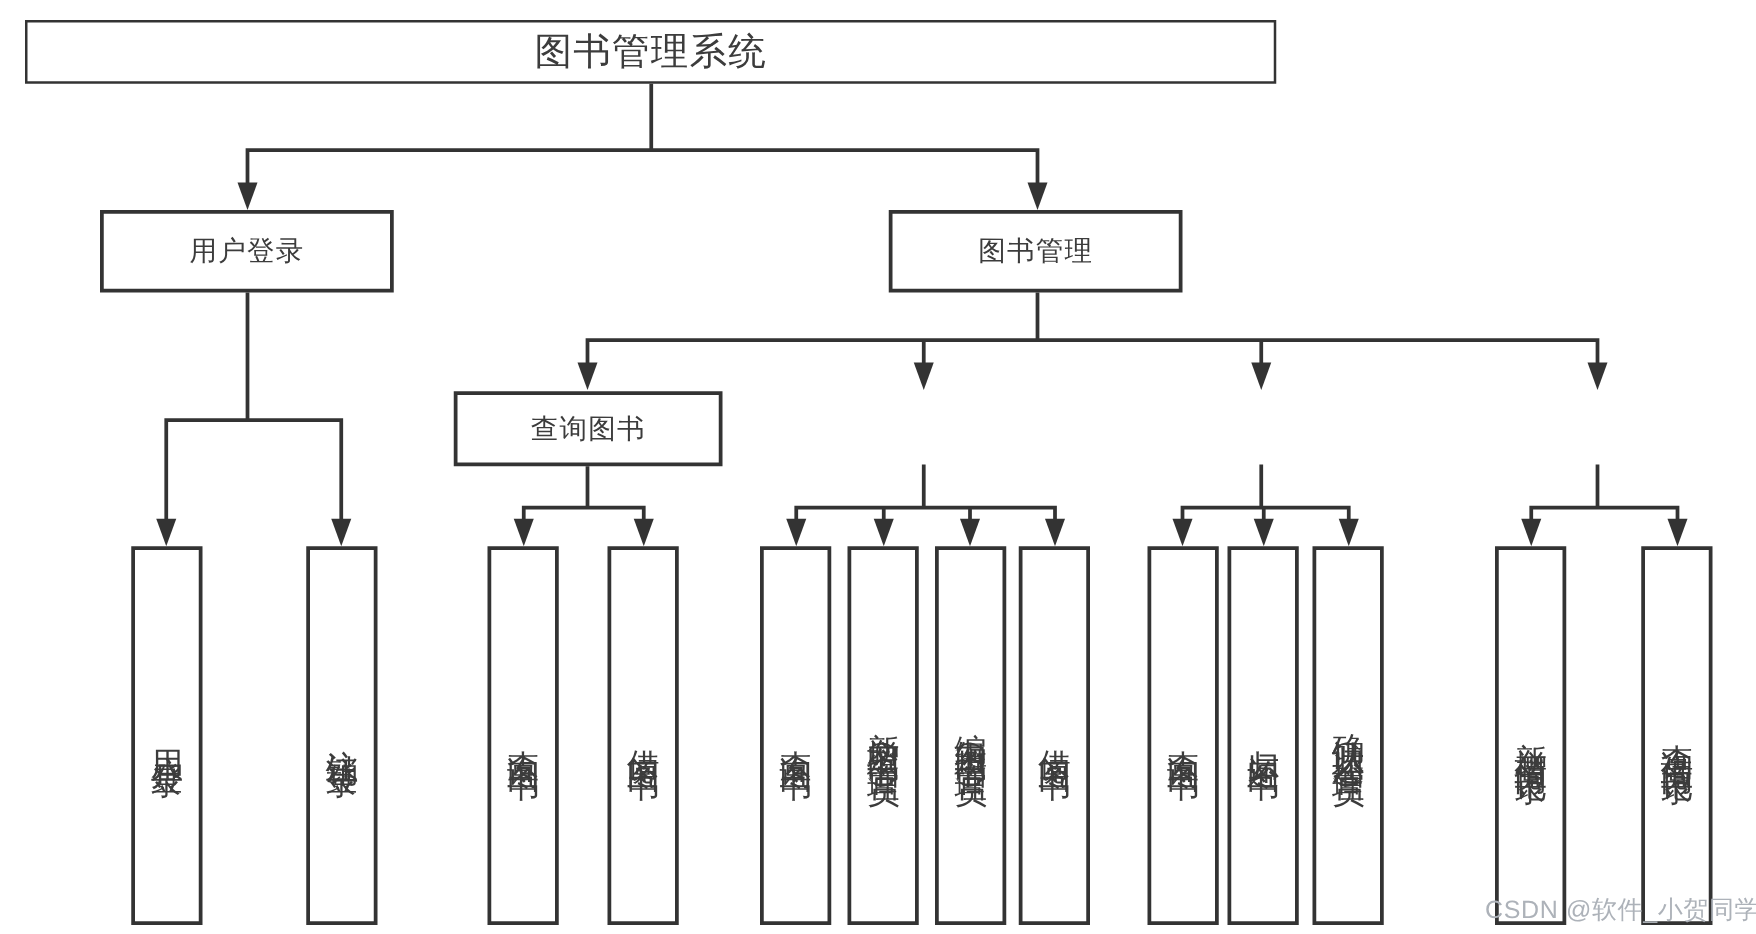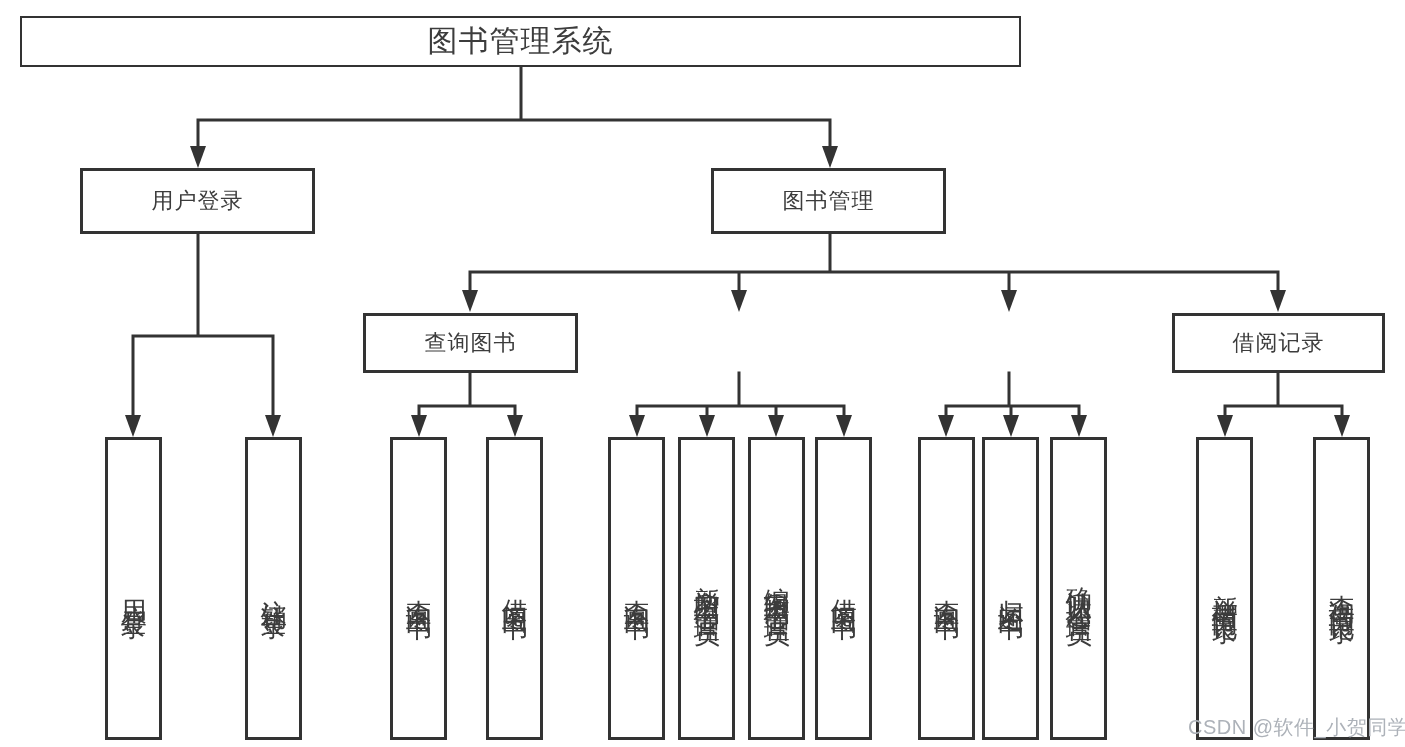--- a/index.html
+++ b/index.html
@@ -129,23 +129,20 @@
   <div class="node node-branch" style="left:80px; top:168px; width:235px; height:66px;">
     <span>用户登录</span>
   </div>
   <div class="node node-branch" style="left:711px; top:168px; width:235px; height:66px;">
     <span>图书管理</span>
   </div>
 
   <div class="node node-branch" style="left:363px; top:313px; width:215px; height:60px;">
     <span>查询图书</span>
   </div>
-  <div class="node node-branch" style="left:1172px; top:313px; width:213px; height:60px;">
-    <span>借阅记录</span>
-  </div>
 
   <div class="node node-leaf" style="left:105px; top:437px; width:57px; height:303px;">
     <span class="vtext">用户登录</span>
   </div>
   <div class="node node-leaf" style="left:245px; top:437px; width:57px; height:303px;">
     <span class="vtext">注销登录</span>
   </div>
   <div class="node node-leaf" style="left:390px; top:437px; width:57px; height:303px;">
     <span class="vtext">查询图书</span>
   </div>

